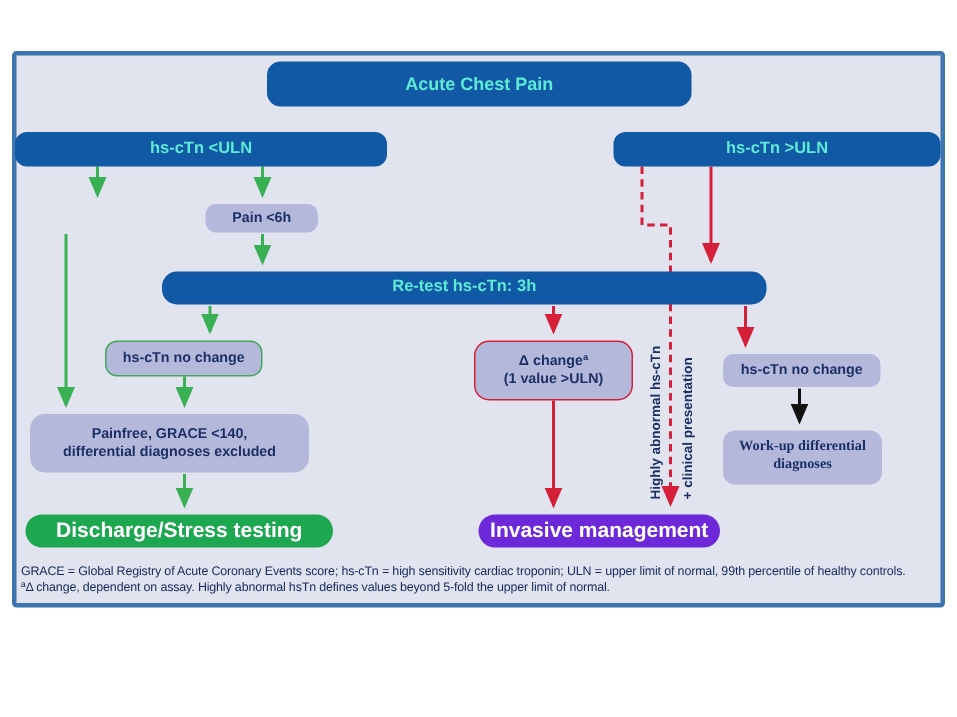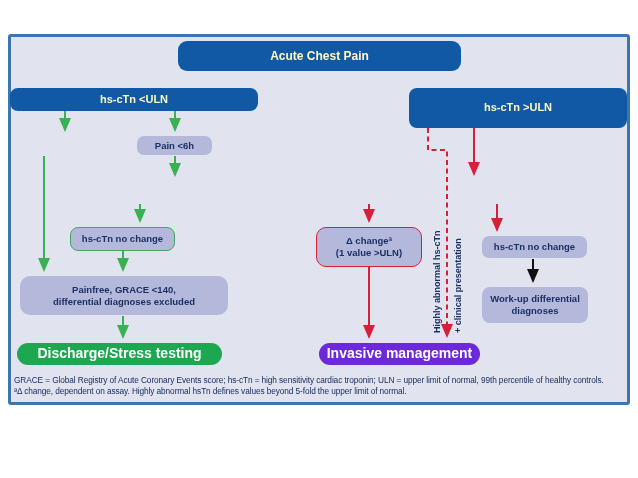--- a/index.html
+++ b/index.html
@@ -31,21 +31,21 @@
     box-sizing: border-box;
     display: flex;
     flex-direction: column;
     align-items: center;
     justify-content: center;
     text-align: center;
     line-height: 1.22;
   }
   .blue-bar {
     background: #1159a4;
-    color: #fef9c3;
+    color: #5eead4;
     font-weight: bold;
     border-radius: 8px;
     font-size: 11px;
   }
   .title-bar { border-radius: 9px; font-size: 12px; }
   .purple {
     background: #b4b9dc;
     color: #1c2f63;
     border-radius: 7px;
     font-size: 9.5px;
@@ -122,29 +122,32 @@
   </svg>
 
   <div class="node blue-bar title-bar" style="left:178px; top:41px; width:283px; height:30px;">
     <span>Acute Chest Pain</span>
   </div>
 
   <div class="node blue-bar" style="left:10px; top:88px; width:248px; height:23px;">
     <span>hs-cTn &lt;ULN</span>
   </div>
 
-  <div class="node blue-bar" style="left:409px; top:88px; width:218px; height:40px;">
+  <div class="node blue-bar" style="left:409px; top:88px; width:218px; height:23px;">
     <span>hs-cTn &gt;ULN</span>
   </div>
 
 
   <div class="node purple" style="left:137px; top:136px; width:75px; height:19px;">
     <span>Pain &lt;6h</span>
   </div>
 
+  <div class="node blue-bar" style="left:108px; top:181px; width:403px; height:22px; border-radius:10px;">
+    <span>Re-test hs-cTn: 3h</span>
+  </div>
 
   <div class="node purple green-border" style="left:70px; top:227px; width:105px; height:24px;">
     <span>hs-cTn no change</span>
   </div>
 
   <div class="node purple red-border" style="left:316px; top:227px; width:106px; height:40px;">
     <span>Δ changeª</span>
     <span>(1 value &gt;ULN)</span>
   </div>
 
@@ -152,26 +155,26 @@
     <span>hs-cTn no change</span>
   </div>
 
   <div class="vtext" style="left:430px; top:200px; width:14px; height:133px;">
     <span>Highly abnormal hs-cTn</span>
   </div>
   <div class="vtext" style="left:451px; top:200px; width:14px; height:133px;">
     <span>+ clinical presentation</span>
   </div>
 
-  <div class="node purple" style="left:20px; top:276px; width:208px; height:39px; border-radius:10px;">
+  <div class="node purple" style="left:20px; top:276px; width:186px; height:39px; border-radius:10px;">
     <span>Painfree, GRACE &lt;140,</span>
     <span>differential diagnoses excluded</span>
   </div>
 
-  <div class="node purple" style="left:482px; top:287px; width:106px; height:36px; border-radius:8px;">
+  <div class="node purple" style="left:482px; top:287px; width:106px; height:36px; border-radius:8px;font-family:Liberation Serif, serif;">
     <span>Work-up differential</span>
     <span>diagnoses</span>
   </div>
 
   <div class="node action green" style="left:17px; top:343px; width:205px; height:22px;">
     <span>Discharge/Stress testing</span>
   </div>
 
   <div class="node action red" style="left:319px; top:343px; width:161px; height:22px;">
     <span>Invasive management</span>

